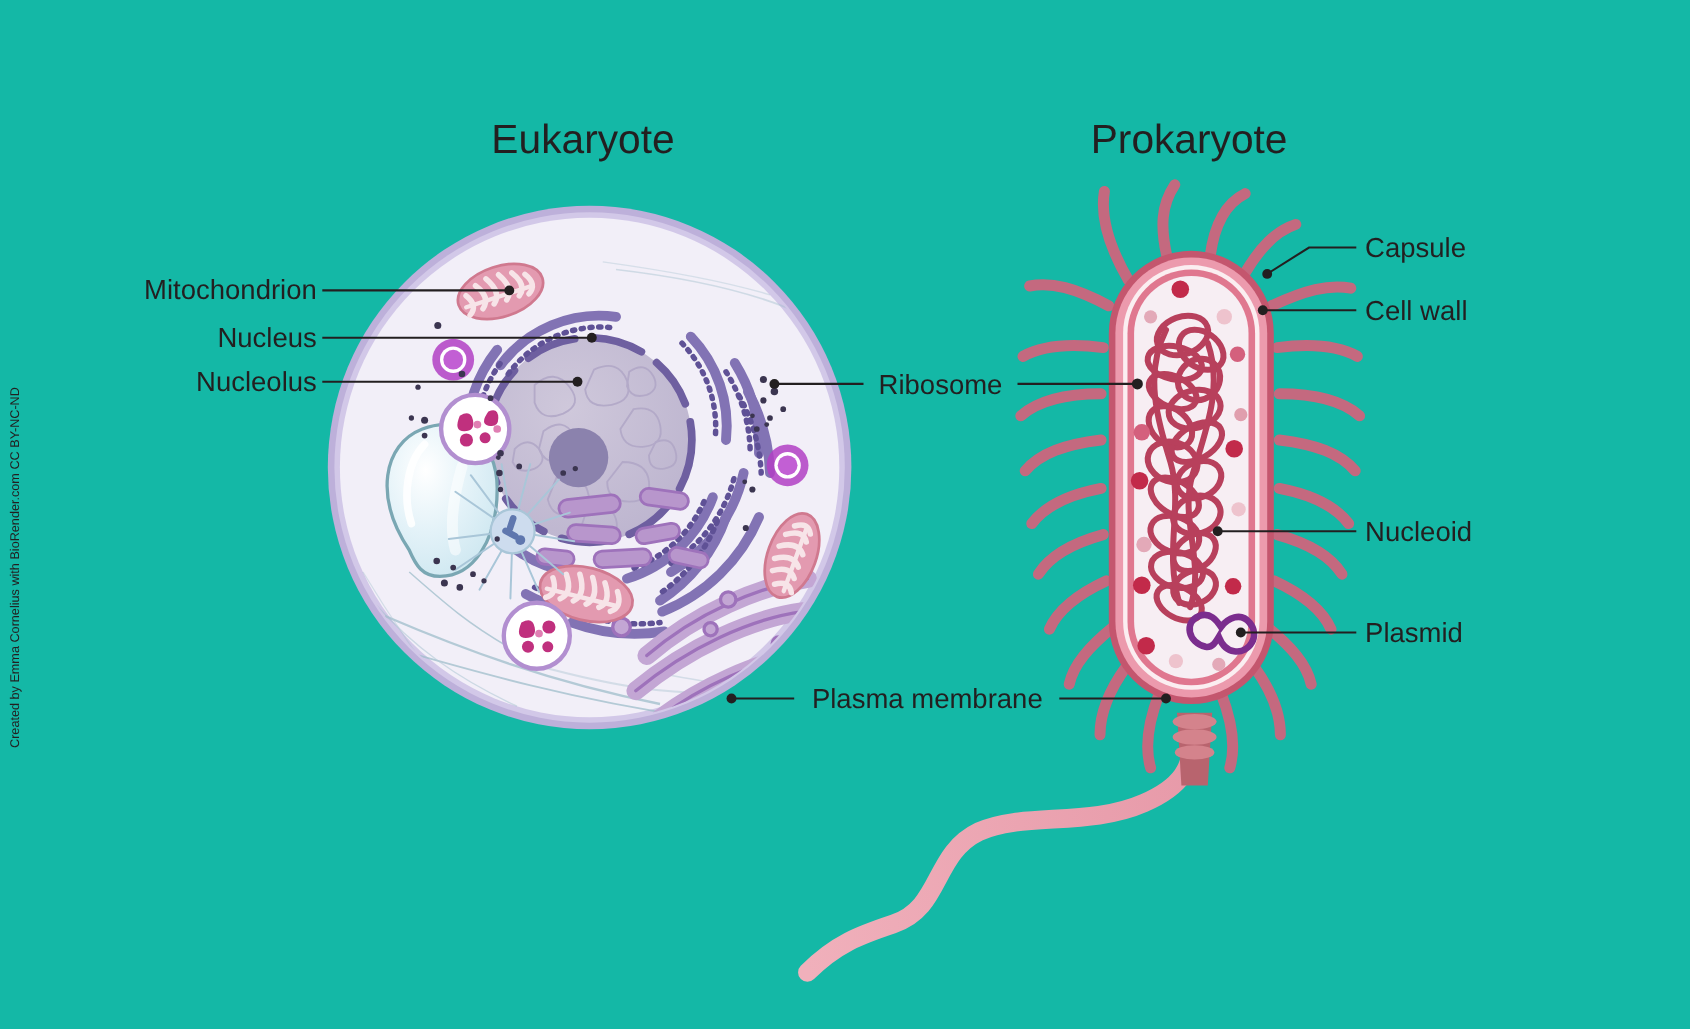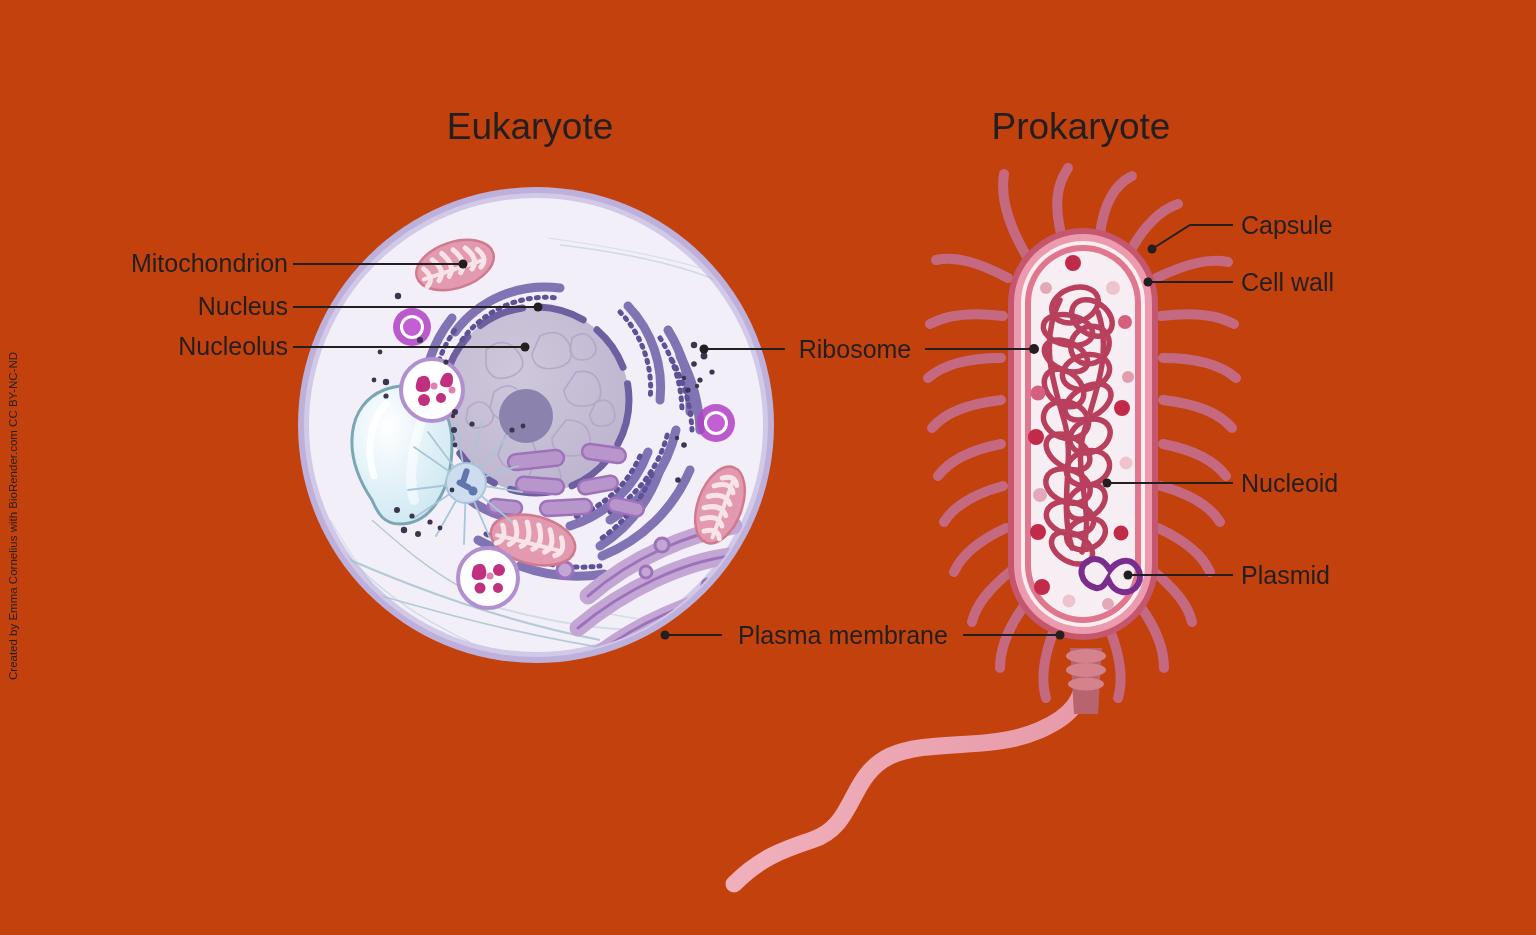--- a/index.html
+++ b/index.html
@@ -1,17 +1,17 @@
 <!DOCTYPE html>
 <html><head>
 <meta charset="utf-8">
 <style>
   html,body{margin:0;padding:0;background:#ffffff;}
   body{width:1536px;height:935px;overflow:hidden;font-family:"Liberation Sans",sans-serif;}
-  #stage{position:relative;width:1536px;height:935px;background:#c2410c;}
+  #stage{position:relative;width:1536px;height:935px;background:#14b8a6;}
   svg.diagram{position:absolute;left:0;top:0;width:1536px;height:935px;}
   .title{font-family:"Liberation Sans",sans-serif;font-size:37px;fill:#231f20;text-anchor:middle;}
   .lbl{font-family:"Liberation Sans",sans-serif;font-size:25px;fill:#231f20;}
   .lbl.right{text-anchor:start;}
   .lbl.left{text-anchor:end;}
   .lbl.mid{text-anchor:middle;}
   .leader{stroke:#231f20;stroke-width:1.9;fill:none;}
   .dot{fill:#231f20;}
   .credit{font-family:"Liberation Sans",sans-serif;font-size:11.5px;fill:#231f20;}
 </style>

